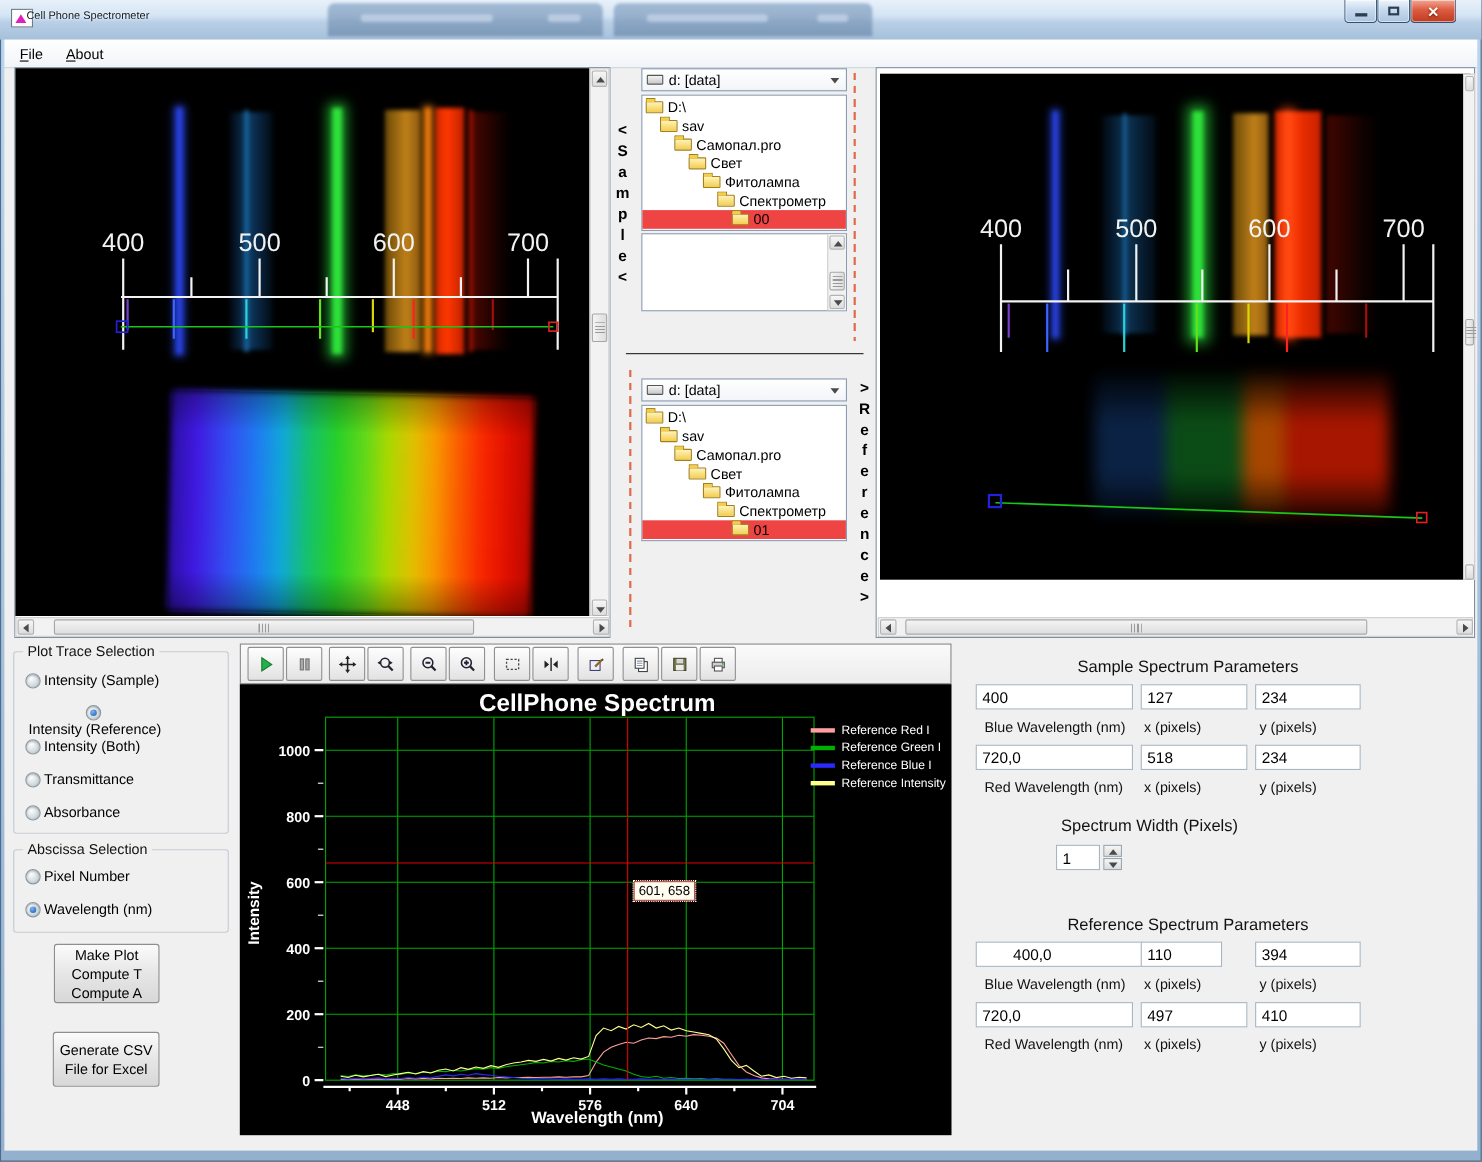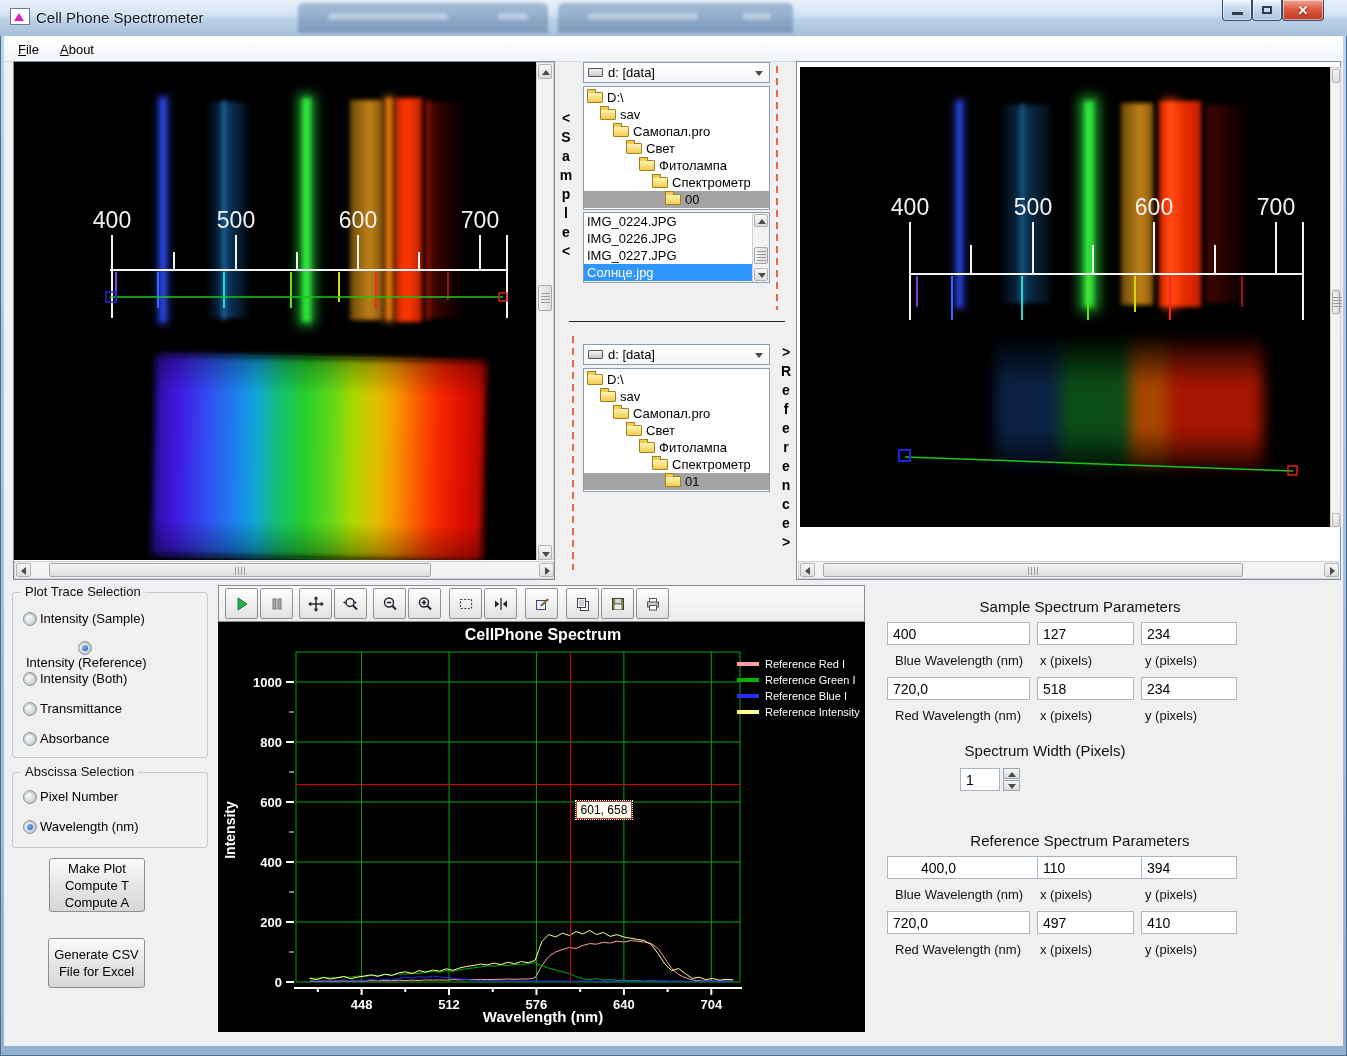--- a/index.html
+++ b/index.html
@@ -4,21 +4,21 @@
 <style>
   html,body{margin:0;padding:0;background:#555;}
   *{box-sizing:border-box;font-family:"Liberation Sans",sans-serif;}
   #app{position:relative;width:1347px;height:1056px;overflow:hidden;
        background:linear-gradient(180deg,#bcd6ee 0%,#a7c2dd 50%,#93b1cf 100%);
        box-shadow:inset 0 0 0 1px #4d6b8c;}
   .abs{position:absolute;}
   
   #titlebar{left:0;top:0;width:1347px;height:36px;
      background:linear-gradient(180deg,#e8f1fa 0%,#d4e4f4 40%,#b9d0e7 55%,#a6c0da 100%);}
-  #title-text{left:36px;top:9px;font-size:15px;color:#101820;text-shadow:0 0 3px #fff;}
+  #title-text{left:24px;top:9px;font-size:10px;color:#101820;text-shadow:0 0 3px #fff;}
   #app-icon{left:10px;top:8px;width:20px;height:17px;background:#fff;border:1px solid #6a7a8a;}
   #app-icon i{position:absolute;left:3px;top:4px;width:0;height:0;border-left:5px solid transparent;border-right:5px solid transparent;border-bottom:8px solid #e020c0;}
   .bg-tab{top:3px;height:30px;border-radius:6px 6px 0 0;filter:blur(1.5px);
      background:linear-gradient(180deg,rgba(140,168,200,.75),rgba(100,130,165,.65));}
   .bg-tab .blob{position:absolute;top:10px;height:7px;border-radius:3px;background:rgba(215,228,242,.55);}
   .cap{position:absolute;top:0;height:21px;border:1px solid #32506e;border-top:none;
      border-radius:0 0 4px 4px;display:flex;align-items:center;justify-content:center;
      box-shadow:inset 0 0 0 1px rgba(255,255,255,.5);}
   .cap.light{background:linear-gradient(180deg,#eef5fc,#c6d9ee 45%,#abc5df);}
   .cap.red{background:linear-gradient(180deg,#f2a693,#dd5b40 45%,#bc3b22);}
@@ -46,21 +46,21 @@
   
   .combo{border:1px solid #8a9cb2;background:linear-gradient(#fff,#f2f5f8);display:flex;align-items:center;}
   .combo-text{font-size:13px;margin-left:5px;}
   .drive-icon{width:15px;height:9px;margin-left:4px;background:linear-gradient(#f4f4f4,#c8c8c8);border:1px solid #555;border-radius:1px;}
   .combo-arrow{position:absolute;right:6px;top:8px;}
   .trow,.lrow{height:17px;display:flex;align-items:center;font-size:13px;white-space:nowrap;}
   .folder{position:relative;width:16px;height:11px;margin-right:4px;flex:0 0 auto;
      background:linear-gradient(#fff3b8,#f2cd4e);border:1px solid #a2801e;border-radius:1px;}
   .folder::before{content:'';position:absolute;left:-1px;top:-4px;width:7px;height:3px;
      background:#f2cd4e;border:1px solid #a2801e;border-bottom:none;border-radius:1px 1px 0 0;}
-  .sel-tree{background:#a3a3a3;}
+  .sel-tree{background:#ef4444;}
   .sel-list{background:#2f96ff;color:#fff;}
   .vlabel{font-size:14px;font-weight:bold;color:#000;writing-mode:vertical-lr;text-orientation:upright;letter-spacing:3px;}
   .dash{width:2px;background:repeating-linear-gradient(180deg,#e2684a 0 7px,transparent 7px 12px);}
   
   .group{border:1px solid #c3cbd2;border-radius:3px;text-align:center;}
   .gtitle{position:absolute;top:-9px;left:8px;background:#f0f0f0;padding:0 4px;font-size:13px;color:#111;}
   .radio-row{position:absolute;display:flex;align-items:center;}
   .radio{position:relative;width:14px;height:14px;border-radius:50%;border:1px solid #8a98a0;
      background:radial-gradient(circle at 35% 30%,#fff,#d2dade 60%,#aeb8be);box-shadow:inset 0 1px 2px rgba(0,0,0,.25);}
   .radio.on::after{content:'';position:absolute;left:3px;top:3px;width:6px;height:6px;border-radius:50%;
@@ -68,21 +68,21 @@
   .rlabel{font-size:13px;margin-left:3px;}
   .wbtn{display:flex;flex-direction:column;align-items:center;justify-content:center;
      background:linear-gradient(#fbfbfb,#e6e6e6 50%,#d8d8d8);border:1px solid #8e8e8e;border-radius:3px;
      font-size:13px;line-height:17px;color:#000;text-align:center;}
   
   #plot-toolbar{background:linear-gradient(#fafafa,#ececec);border:1px solid #8a8a8a;}
   .tbtn{position:absolute;top:2px;width:33px;height:31px;background:linear-gradient(#fefefe,#e2e2e2);
      border:1px solid #8f8f8f;border-radius:2px;display:flex;align-items:center;justify-content:center;}
   
   #chart-area{background:#000;}
-  #chart-title{left:130px;top:4px;width:390px;text-align:center;color:#fff;font-size:16px;font-weight:bold;}
+  #chart-title{left:130px;top:4px;width:390px;text-align:center;color:#fff;font-size:22px;font-weight:bold;}
   #chart-xlabel{left:130px;top:386px;width:390px;text-align:center;color:#fff;font-size:15px;font-weight:bold;}
   #chart-ylabel{left:-78px;top:200px;width:180px;text-align:center;color:#fff;font-size:14px;font-weight:bold;transform:rotate(-90deg);}
   svg text{font-family:"Liberation Sans",sans-serif;}
   .legend-row{position:relative;height:16px;display:flex;align-items:center;}
   .legend-swatch{width:22px;height:4px;margin-right:6px;}
   .legend-label{color:#fff;font-size:11px;white-space:nowrap;}
   #cursor-tooltip{position:absolute;background:#fffdf0;border:1px solid #c23a2a;outline:1px dotted #fff;
      font-size:12px;color:#000;padding:1px 4px;white-space:nowrap;}
   
   .ptitle{font-size:15px;color:#111;text-align:center;}
@@ -235,26 +235,20 @@
     <div class="trow" style="padding-left:68px;">
         <span class="folder"></span>
         <span>Спектрометр</span>
       </div>
     <div class="trow sel-tree" style="padding-left:81px;">
         <span class="folder"></span>
         <span>00</span>
       </div>
   </div>
   <div class="abs inset" style="left:583px;top:212px;width:187px;height:71px;">
-    <div class="abs" style="left:0;top:0;width:168px;height:69px;overflow:hidden;">
-      <div class="lrow" style="padding-left:3px;">IMG_0224.JPG</div>
-      <div class="lrow" style="padding-left:3px;">IMG_0226.JPG</div>
-      <div class="lrow" style="padding-left:3px;">IMG_0227.JPG</div>
-      <div class="lrow sel-list" style="padding-left:3px;">Солнце.jpg</div>
-    </div>
     <div class="abs sb" style="left:168px;top:0;width:17px;height:69px;border:none;border-left:1px solid #cfcfcf;">
       <div class="sbtn" style="left:1px;top:1px;width:14px;height:13px;">
           <span class="tri up" style="left:3px;top:4px;"></span>
         </div>
       <div class="sthumb" style="left:1px;top:34px;width:14px;height:17px;">
           <span class="grip-v" style="left:2px;"></span>
         </div>
       <div class="sbtn" style="left:1px;top:55px;width:14px;height:13px;">
           <span class="tri dn" style="left:3px;top:4px;"></span>
         </div>
@@ -610,21 +604,21 @@
   <input class="pin" style="left: 960px; top: 768px; width: 40px;" value="1">
   <div class="spin-btn" style="left:1003px;top:768px;">
       <span class="tri up" style="left:4px;top:3px;"></span>
     </div>
   <div class="spin-btn" style="left:1003px;top:780px;">
       <span class="tri dn" style="left:4px;top:3px;"></span>
     </div>
 
   <div class="abs ptitle" style="left:920px;top:832px;width:320px;">Reference Spectrum Parameters</div>
   <input class="pin" style="left: 887px; top: 856px; width: 152px; padding-left: 33px;" value="400,0">
-  <input class="pin" style="left: 1037px; top: 856px; width: 105px;" value="110">
+  <input class="pin" style="left: 1037px; top: 856px; width: 74px;" value="110">
   <input class="pin" style="left: 1141px; top: 856px; width: 96px;" value="394">
   <div class="plabel" style="left:895px;top:887px;">Blue Wavelength (nm)</div>
   <div class="plabel" style="left:1040px;top:887px;">x (pixels)</div>
   <div class="plabel" style="left:1145px;top:887px;">y (pixels)</div>
   <input class="pin" style="left: 887px; top: 911px; width: 143px;" value="720,0">
   <input class="pin" style="left: 1037px; top: 911px; width: 97px;" value="497">
   <input class="pin" style="left: 1141px; top: 911px; width: 96px;" value="410">
   <div class="plabel" style="left:895px;top:942px;">Red Wavelength (nm)</div>
   <div class="plabel" style="left:1040px;top:942px;">x (pixels)</div>
   <div class="plabel" style="left:1145px;top:942px;">y (pixels)</div>

